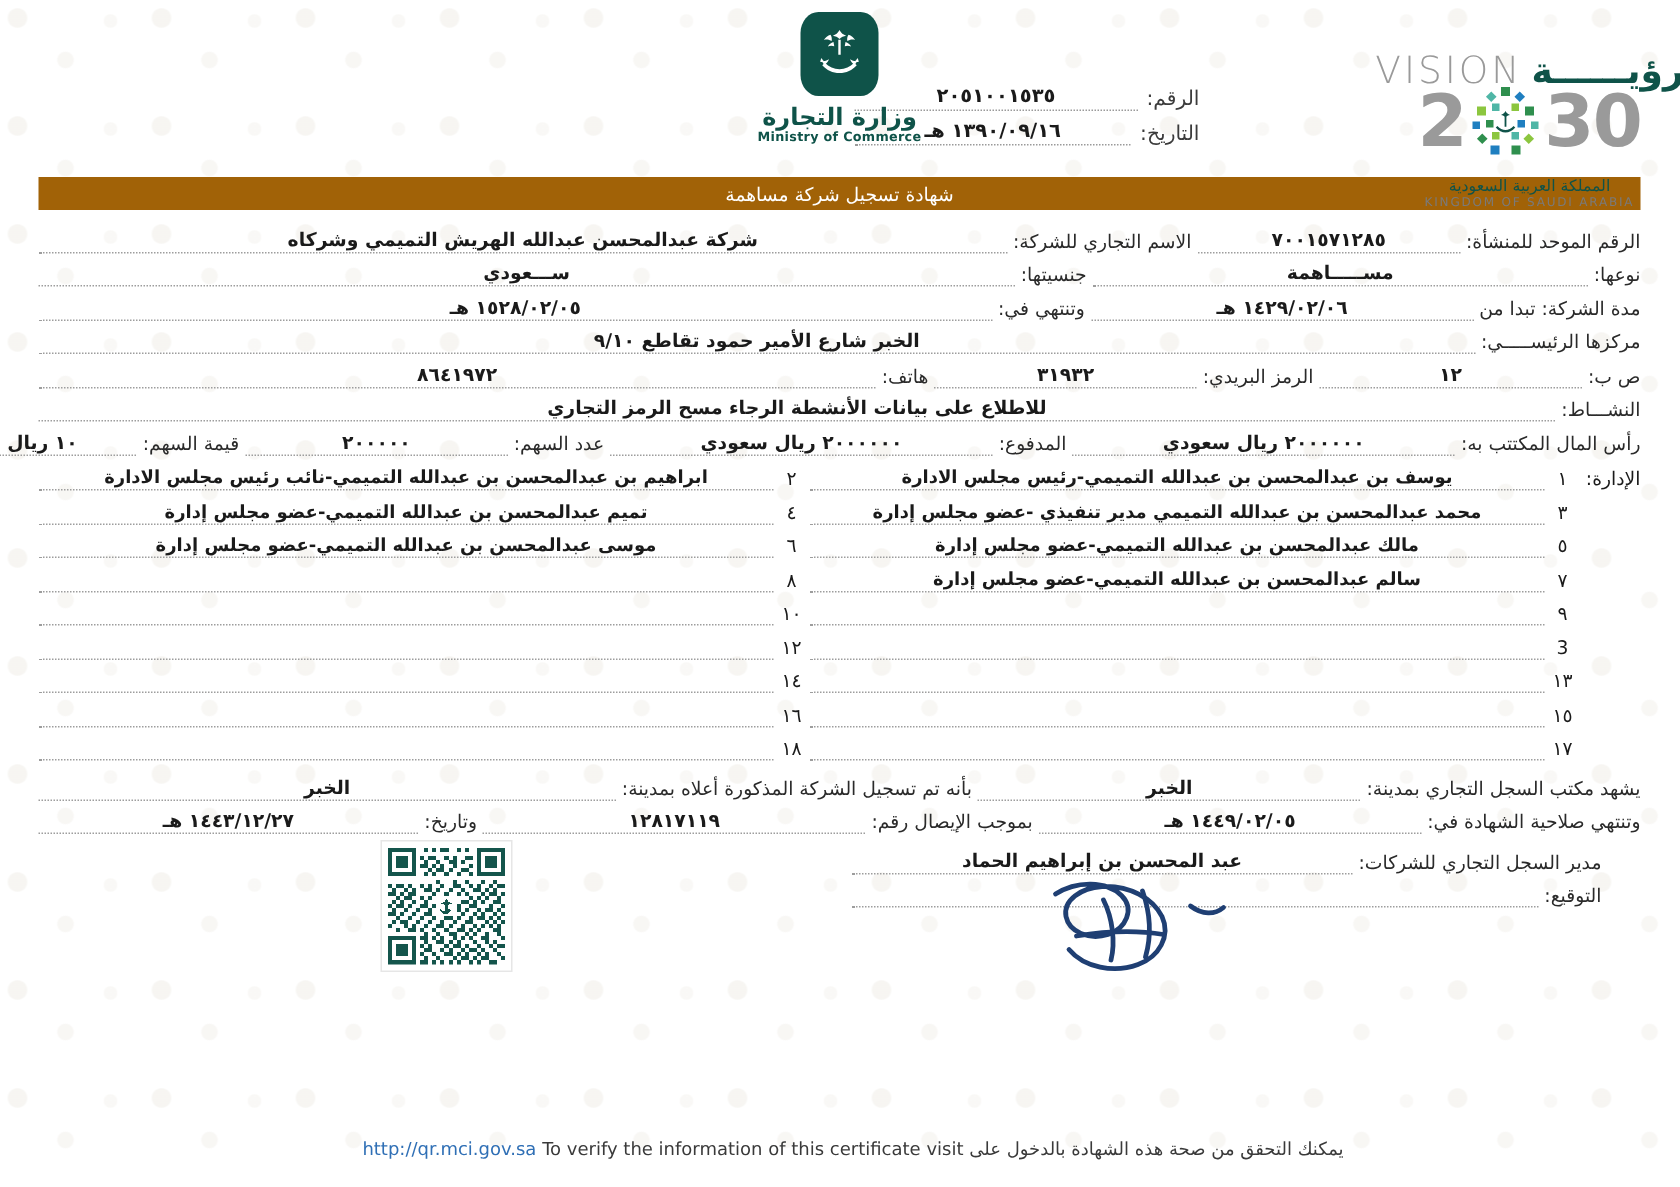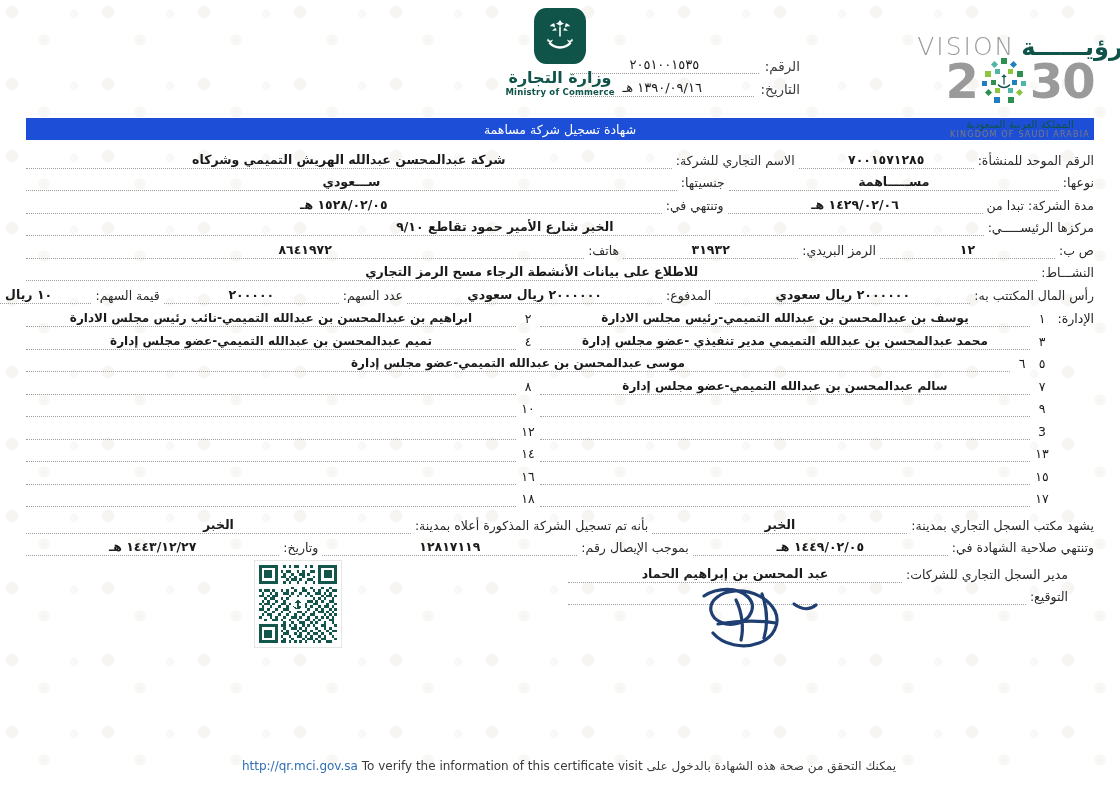--- a/index.html
+++ b/index.html
@@ -35,21 +35,21 @@
   .num-row{display:flex;align-items:flex-end;gap:6px;margin-bottom:7px;}
   .num-label{color:#3b3b3b;font-size:13.5px;white-space:nowrap;}
   .dotline{
     flex:1;
     border-bottom:1.5px dotted #9a9a9a;
     height:14px;
     position:relative;
   }
   .dotval{
     position:absolute;left:50%;transform:translateX(-50%);
-    bottom:1px;white-space:nowrap;font-weight:normal;font-size:13px;
+    bottom:1px;white-space:nowrap;font-weight:bold;font-size:13px;
   }
   .logo-moc{
     position:absolute;left:50%;top:8px;transform:translateX(-50%);
     text-align:center;width:190px;
   }
   .emblem{
     width:52px;height:56px;margin:0 auto;
     background:#0f5349;
     border-radius:12px/14px;
     display:flex;align-items:center;justify-content:center;
@@ -62,21 +62,21 @@
   .v-ruya{color:#0f5349;font-size:24px;font-weight:bold;}
   .v-mid{display:flex;align-items:center;justify-content:center;direction:ltr;margin-top:-4px;}
   .v-dig{color:#9a9a9a;font-size:48px;font-weight:bold;line-height:1;letter-spacing:-1px;}
   .v-mosaic{width:48px;height:48px;margin:0 2px;position:relative;}
   .v-sub-ar{color:#0f5349;font-size:10.5px;margin-top:13px;}
   .v-sub-en{color:#7a7a7a;font-size:8px;letter-spacing:1.2px;}
 
   
   .titlebar{
     margin:0 26px;height:22px;
-    background:#1d4ed8;
+    background:#a16207;
     color:#fff;font-size:12.5px;
     display:flex;align-items:center;justify-content:center;
   }
 
   
   .form{padding:6px 26px 0 26px;direction:rtl;}
   .row{display:flex;align-items:flex-end;gap:4px;height:22.5px;}
   .lbl{font-size:12.5px;color:#2a2a2a;white-space:nowrap;padding-bottom:1px;}
   .fill{
     flex:1;position:relative;height:17px;
@@ -323,20 +323,23 @@
           </span>
         <span class="mnum">٤</span>
         <span class="mfill">
             <span>تميم عبدالمحسن بن عبدالله التميمي-عضو مجلس إدارة</span>
           </span>
       </div>
 
       <div class="mrow">
         <span class="idara-pad"></span>
         <span class="mnum">٥</span>
+        <span class="mfill">
+            <span>مالك عبدالمحسن بن عبدالله التميمي-عضو مجلس إدارة</span>
+          </span>
         <span class="mnum">٦</span>
         <span class="mfill">
             <span>موسى عبدالمحسن بن عبدالله التميمي-عضو مجلس إدارة</span>
           </span>
       </div>
 
       <div class="mrow">
         <span class="idara-pad"></span>
         <span class="mnum">٧</span>
         <span class="mfill">

